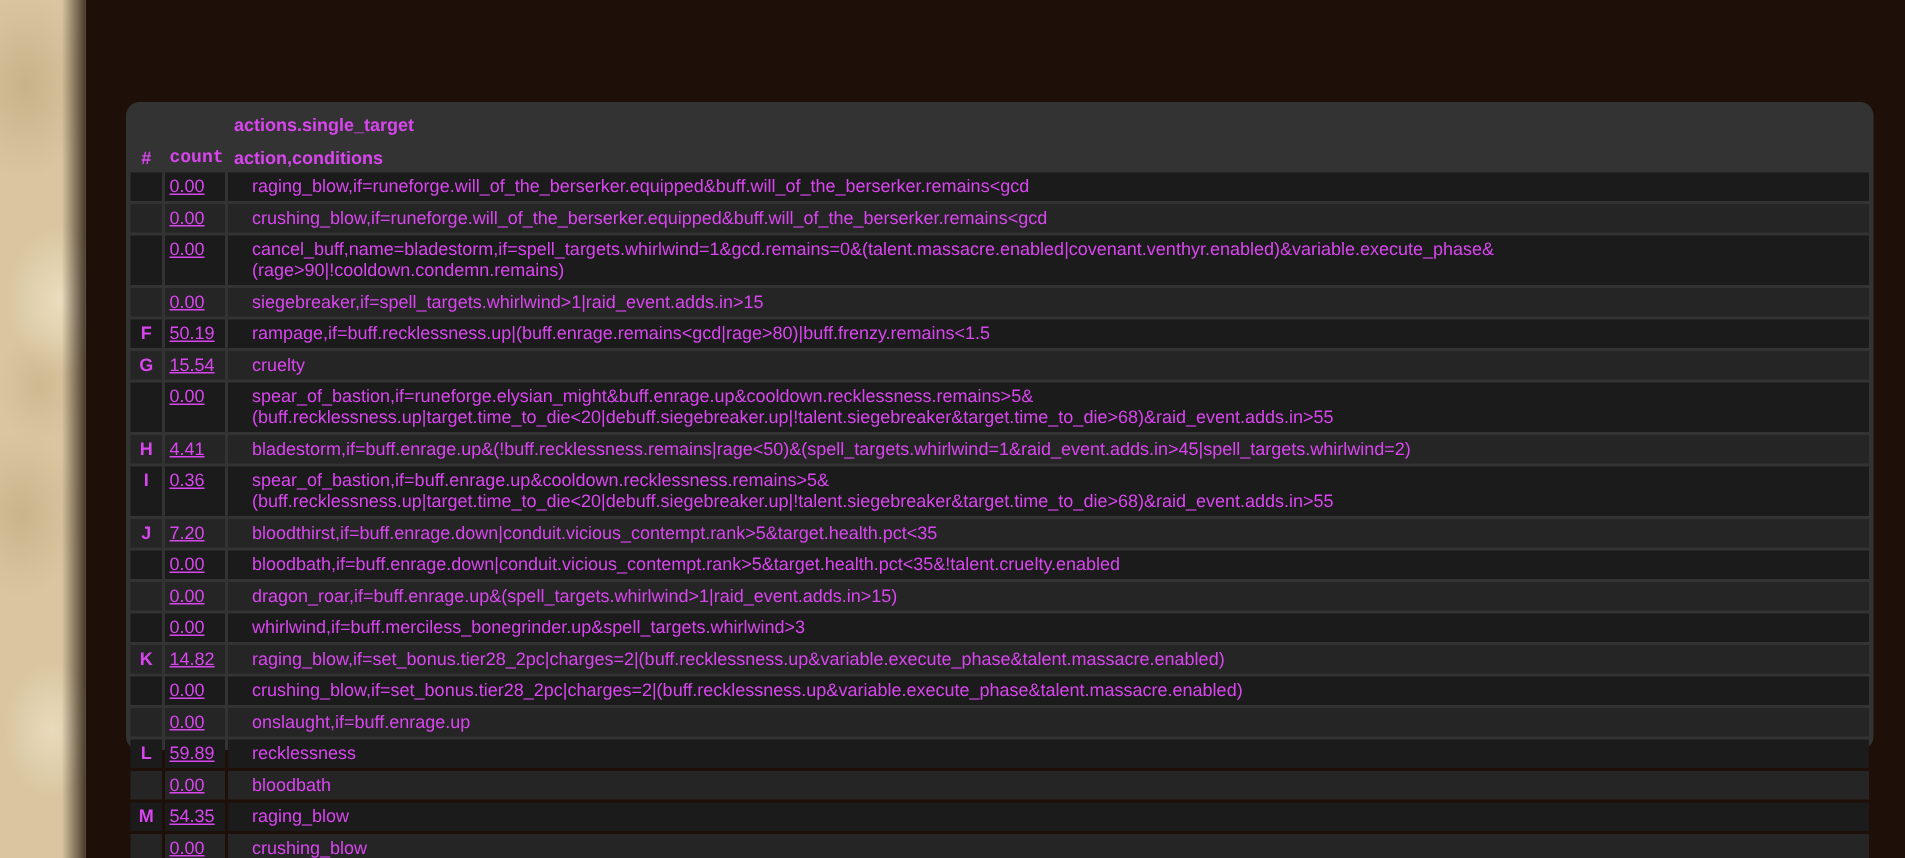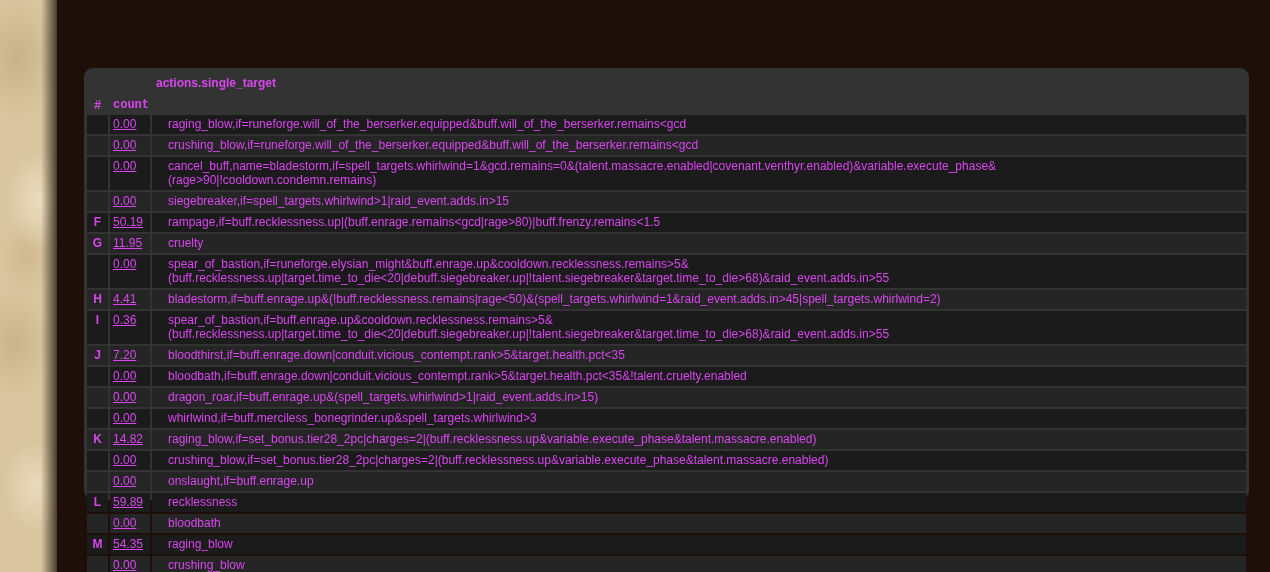--- a/index.html
+++ b/index.html
@@ -70,20 +70,21 @@
 
 <div class="parchment"></div>
 
 <div class="panel">
   <div class="grid-row title-row">
     <div class="title-text">actions.single_target</div>
   </div>
   <div class="grid-row header-row">
     <div class="hdr-num">#</div>
     <div class="hdr-count">count</div>
+    <div class="hdr-action">action,conditions</div>
   </div>
   <div class="rows">
   <div class="grid-row row odd">
     <div class="cell num"></div>
     <div class="cell count">0.00</div>
     <div class="cell action">raging_blow,if=runeforge.will_of_the_berserker.equipped&amp;buff.will_of_the_berserker.remains&lt;gcd</div>
   </div>
 
   <div class="grid-row row even">
     <div class="cell num"></div>
@@ -105,21 +106,21 @@
   </div>
 
   <div class="grid-row row odd">
     <div class="cell num">F</div>
     <div class="cell count">50.19</div>
     <div class="cell action">rampage,if=buff.recklessness.up|(buff.enrage.remains&lt;gcd|rage&gt;80)|buff.frenzy.remains&lt;1.5</div>
   </div>
 
   <div class="grid-row row even">
     <div class="cell num">G</div>
-    <div class="cell count">11.95</div>
+    <div class="cell count">15.54</div>
     <div class="cell action">cruelty</div>
   </div>
 
   <div class="grid-row row odd">
     <div class="cell num"></div>
     <div class="cell count">0.00</div>
     <div class="cell action">spear_of_bastion,if=runeforge.elysian_might&amp;buff.enrage.up&amp;cooldown.recklessness.remains&gt;5&amp;
 (buff.recklessness.up|target.time_to_die&lt;20|debuff.siegebreaker.up|!talent.siegebreaker&amp;target.time_to_die&gt;68)&amp;raid_event.adds.in&gt;55</div>
   </div>
 

